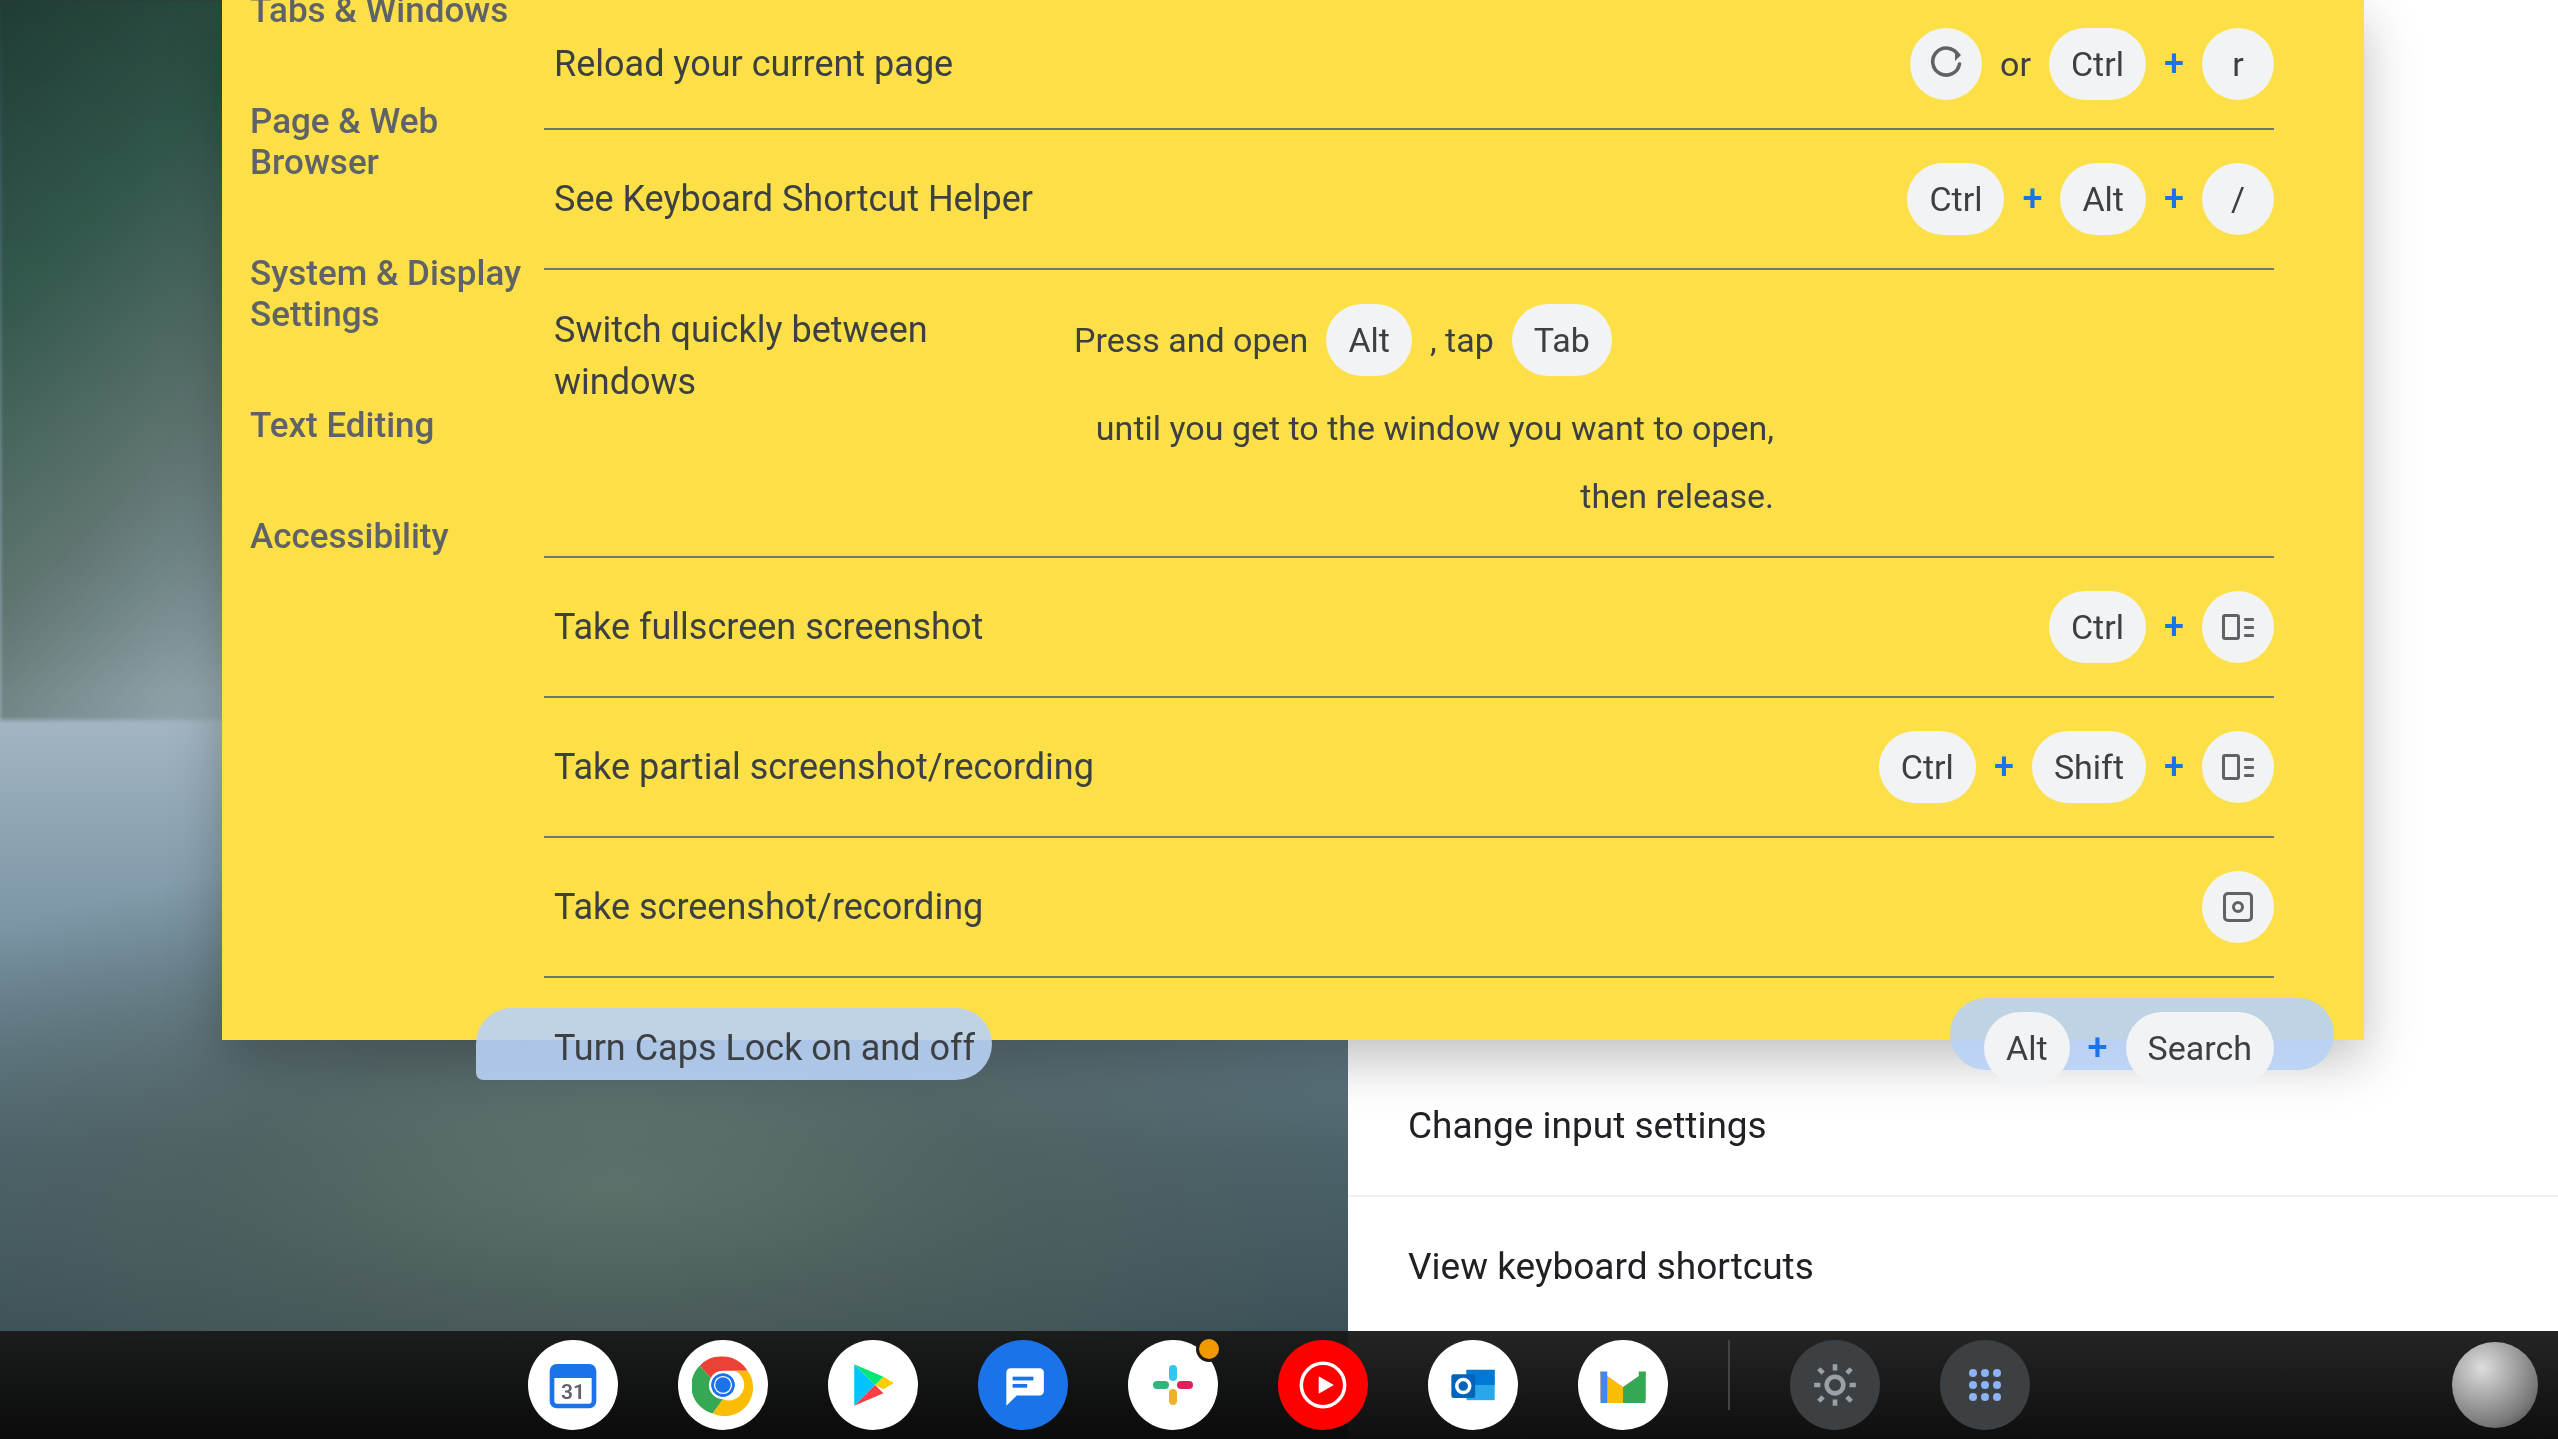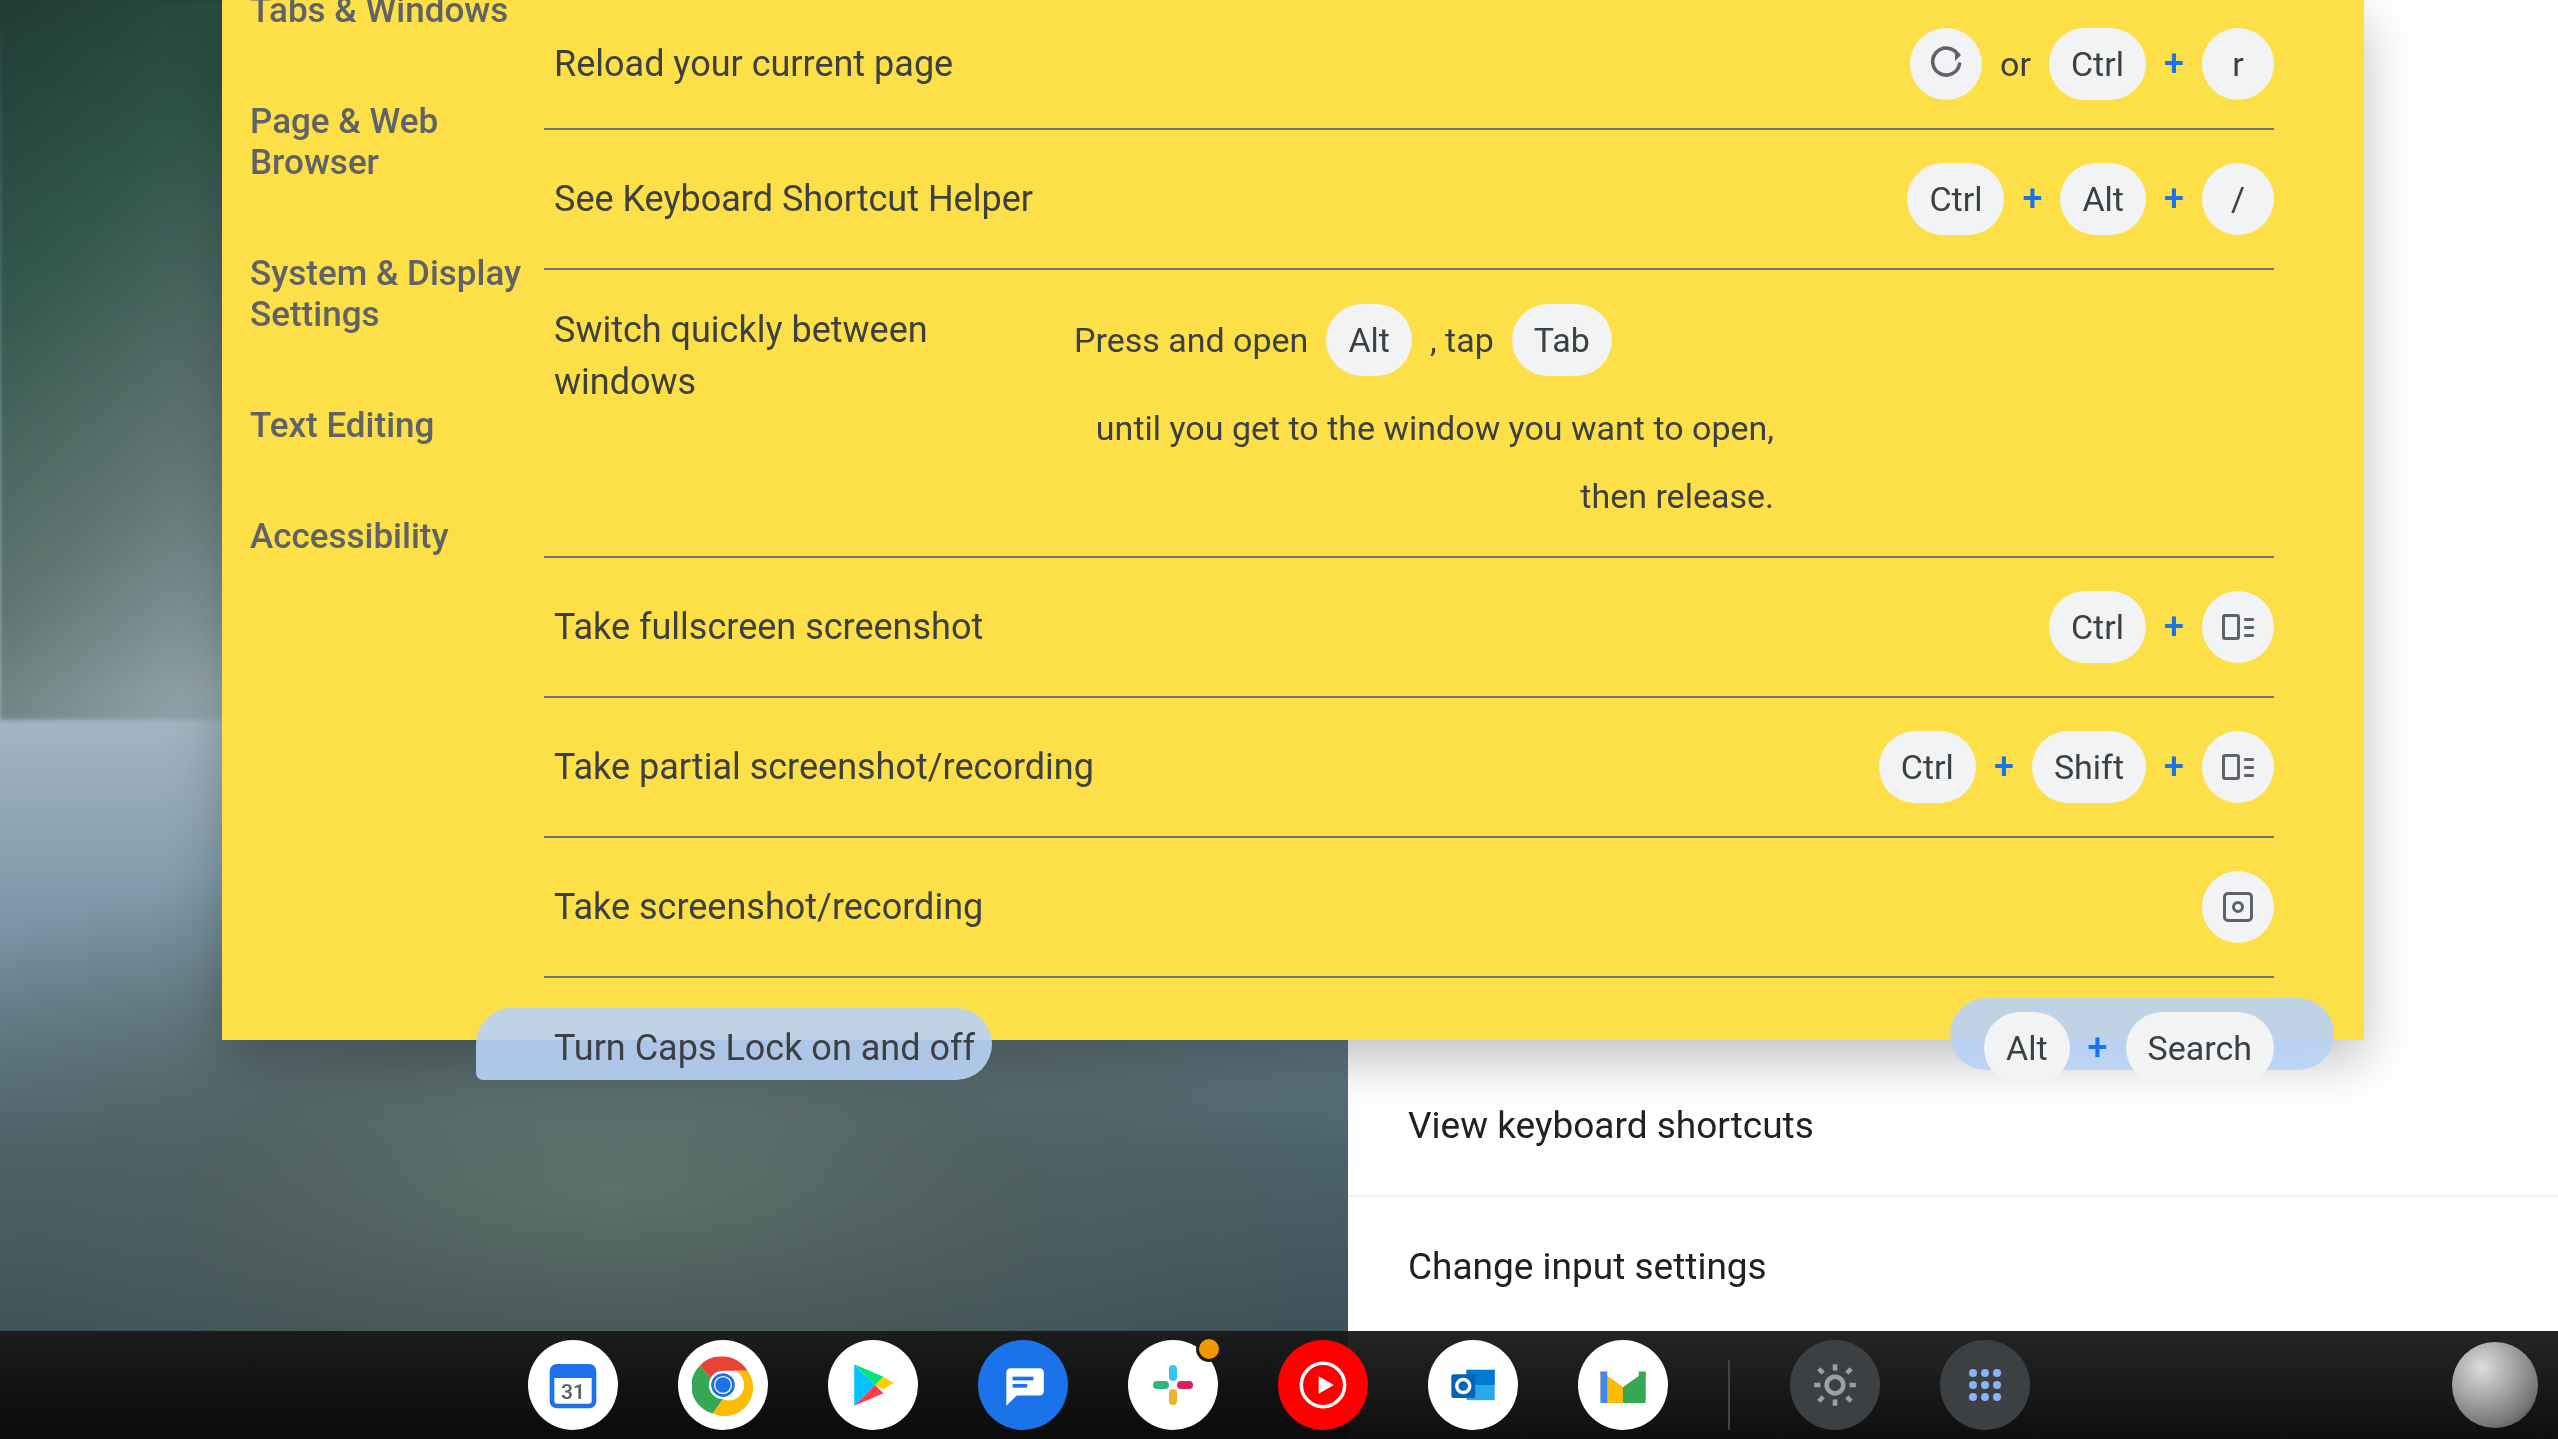--- a/index.html
+++ b/index.html
@@ -97,21 +97,21 @@
   .hl-wrap{ position:relative; }
 
   .switch-row { min-height: 192px; align-items: flex-start; padding-top: 34px; padding-bottom: 26px; }
   .switch-row .keys { align-items: baseline; }
 
   .shelf {
     position: absolute; left:0; right:0; bottom:0; height:108px;
     background: linear-gradient(to bottom, rgba(25,25,25,0.95), rgba(10,10,10,0.98));
     z-index: 5; display:flex; align-items:center;
   }
-  .shelf-center { position:absolute; left:50%; transform:translateX(-50%); display:flex; gap:60px; align-items:flex-end; }
+  .shelf-center { position:absolute; left:50%; transform:translateX(-50%); display:flex; gap:60px; align-items:flex-start; }
   .shelf-app {
     width:90px; height:90px; border-radius:50%;
     background:#fff; display:flex; align-items:center; justify-content:center;
     position:relative;
   }
   .shelf-app::after{
     content:""; position:absolute; bottom:-12px; left:50%; transform:translateX(-50%);
     width:0; height:0; border:6px solid transparent;
   }
   .shelf-sep { width:2px; height:70px; background:#444; }
@@ -129,22 +129,22 @@
 
   .sec-list { position:absolute; left:0; right:0; top:1056px; }
 </style>
 </head>
 <body>
 
 <div class="wallpaper"></div>
 
 <div class="secondary-panel">
   <div class="sec-list">
+    <div class="secondary-item single">Change input settings</div>
     <div class="secondary-item single">View keyboard shortcuts</div>
-    <div class="secondary-item single">Change input settings</div>
   </div>
 </div>
 
 <div class="main-panel">
   <nav class="side-nav">
     <div class="nav-item cut">Tabs &amp; Windows</div>
     <div class="nav-item">Page &amp; Web Browser</div>
     <div class="nav-item">System &amp; Display Settings</div>
     <div class="nav-item">Text Editing</div>
     <div class="nav-item">Accessibility</div>

